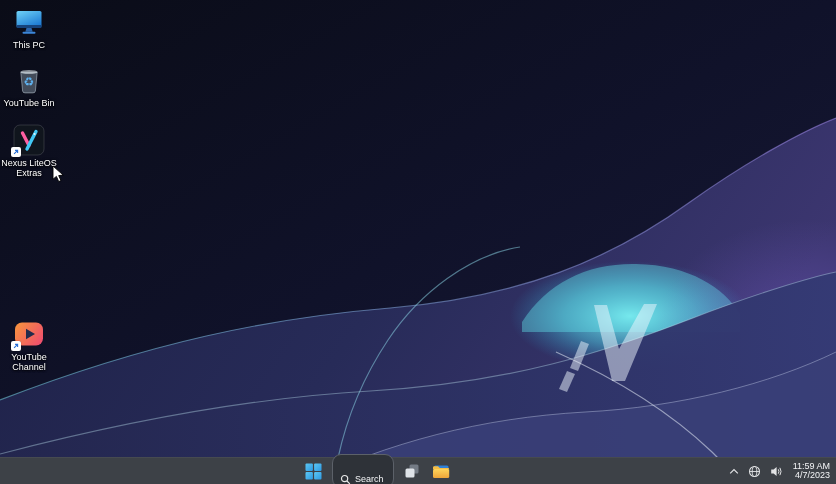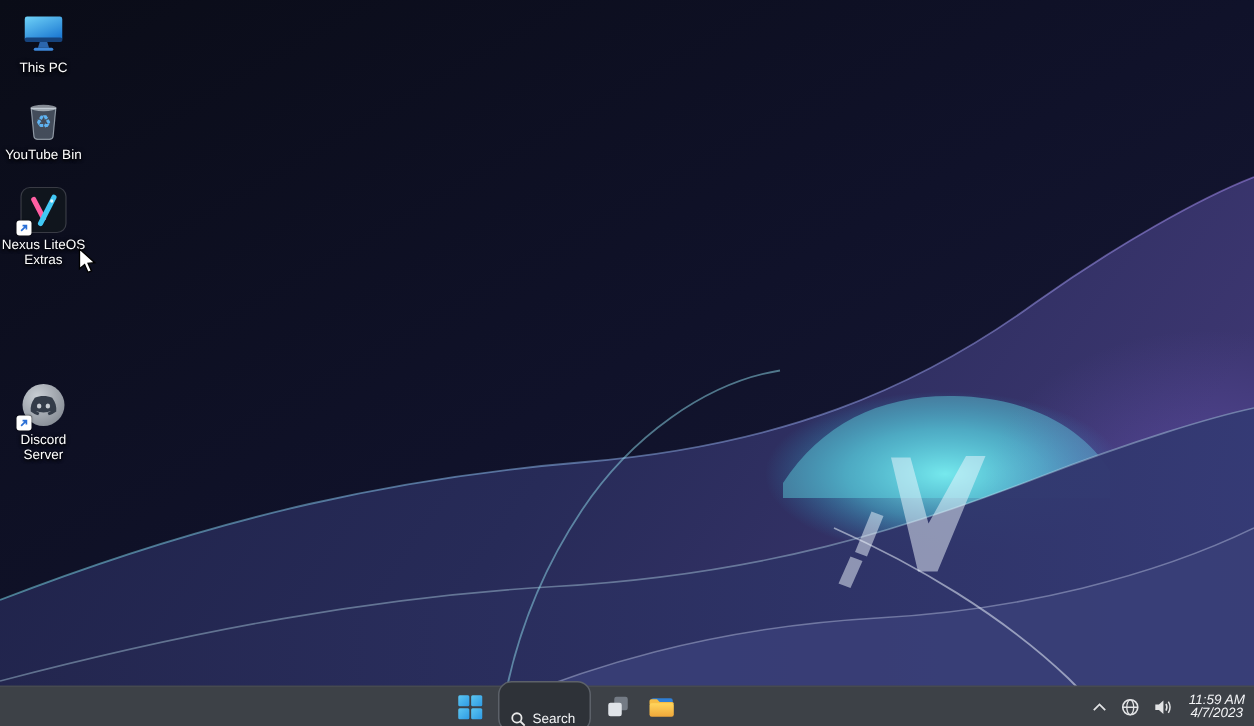--- a/index.html
+++ b/index.html
@@ -28,22 +28,22 @@
              align-items:center;gap:8px;}
   .tb-btn{background:none;border:0;padding:2px;margin:0;display:flex;
           align-items:center;justify-content:center;border-radius:4px;cursor:pointer;}
   .search-pill{display:flex;align-items:center;gap:4px;height:16px;padding:16px 9px 0 7px;
                background:var(--search-pill-bg,#2e3238);
                border:1px solid var(--search-pill-border,#5c6169);
                border-radius:9px;cursor:pointer;}
   .search-pill span{font-size:9px;color:var(--text-light,#e9eaec);}
   .tb-tray{position:absolute;right:3px;top:0;bottom:0;display:flex;
            align-items:center;gap:5px;}
-  .clock{font-size:9px;line-height:9.5px;text-align:center;
-         color:var(--text-light,#f3f4f6);margin-left:3px;margin-right:3px;cursor:default;font-style:italic;}
+  .clock{font-size:9px;line-height:9.5px;text-align:right;
+         color:var(--text-light,#f3f4f6);margin-left:3px;margin-right:3px;cursor:default;}
 
   .cursor{position:absolute;left:52px;top:165px;pointer-events:none;}
 </style>
 </head>
 <body>
 
 <div class="screen">
 
   <svg class="wallpaper" width="836" height="484" viewBox="0 0 836 484" preserveAspectRatio="none">
     <defs>
@@ -134,43 +134,41 @@
       <span class="badge">
         <svg width="8" height="8" viewBox="0 0 10 10">
             <path d="M2.6,7.4 L7,3 M3.8,3 H7 V6.2" stroke="#2a6fd6" stroke-width="1.4" fill="none"></path>
           </svg>
       </span>
     </div>
     <div class="lbl">Nexus LiteOS Extras</div>
   </div>
 
 
-  <div class="dicon" style="top:254px">
+
+  <div class="dicon" style="top:318px">
     <div class="art">
       <svg width="32" height="32" viewBox="0 0 32 32">
         <defs>
-            <radialGradient id="disc" cx="0.35" cy="0.3" r="0.85">
-          <stop offset="0" stop-color="#c9ced4"></stop>
-              <stop offset="1" stop-color="#80868f"></stop>
-            </radialGradient>
+            <linearGradient id="yt" x1="0" y1="0.2" x2="1" y2="0.8">
+          <stop offset="0" stop-color="#f79040"></stop>
+              <stop offset="1" stop-color="#ef4f6e"></stop>
+            </linearGradient>
           </defs>
-        <circle cx="16" cy="16" r="14" fill="url(#disc)"></circle>
-        <path d="M10.2,11.2 C12.1,10.3 13.9,10 16,10 C18.1,10 19.9,10.3 21.8,11.2 C24.1,14.2 24.8,17.3 24.5,20.3 C22.8,21.6 21.1,22.4 19.5,22.8 L18.7,21.2 C19.6,20.9 20.4,20.4 21.1,19.8 C18.2,21.3 13.8,21.3 10.9,19.8 C11.6,20.4 12.4,20.9 13.3,21.2 L12.5,22.8 C10.9,22.4 9.2,21.6 7.5,20.3 C7.2,17.3 7.9,14.2 10.2,11.2 Z" fill="#343c49"></path>
-        <ellipse cx="13.1" cy="16.7" rx="1.5" ry="1.7" fill="#c9ced4"></ellipse>
-        <ellipse cx="18.9" cy="16.7" rx="1.5" ry="1.7" fill="#c9ced4"></ellipse>
+        <rect x="2" y="4.5" width="28" height="23" rx="7" fill="url(#yt)"></rect>
+        <path d="M13,10.8 L22,16 L13,21.2 Z" fill="#222b4c"></path>
       </svg>
       <span class="badge">
         <svg width="8" height="8" viewBox="0 0 10 10">
             <path d="M2.6,7.4 L7,3 M3.8,3 H7 V6.2" stroke="#2a6fd6" stroke-width="1.4" fill="none"></path>
           </svg>
       </span>
     </div>
-    <div class="lbl">Discord Server</div>
-  </div>
-
+    <div class="lbl">YouTube Channel</div>
+  </div>
 
   <svg class="cursor" width="13" height="18" viewBox="0 0 13 18">
     <path d="M1,1 L1,14.2 L4.4,11.4 L6.7,16.6 L9,15.6 L6.7,10.6 L11.2,10.1 Z" fill="#ffffff" stroke="#000000" stroke-width="0.9"></path>
   </svg>
 
   <div class="taskbar">
 
     <div class="tb-center">
       <button class="tb-btn">
         <svg width="17" height="17" viewBox="0 0 17 17">

